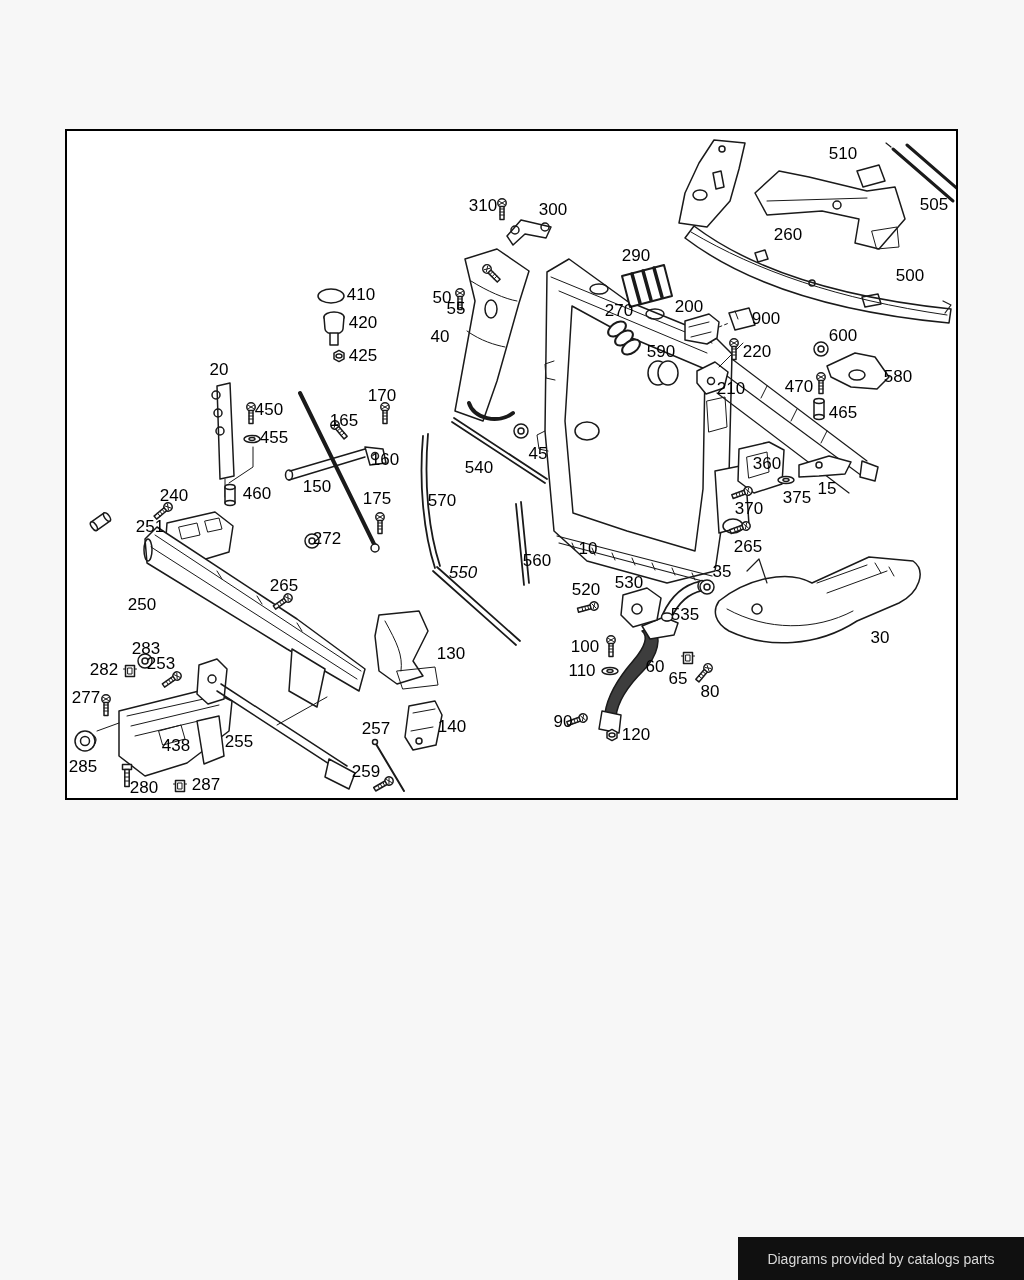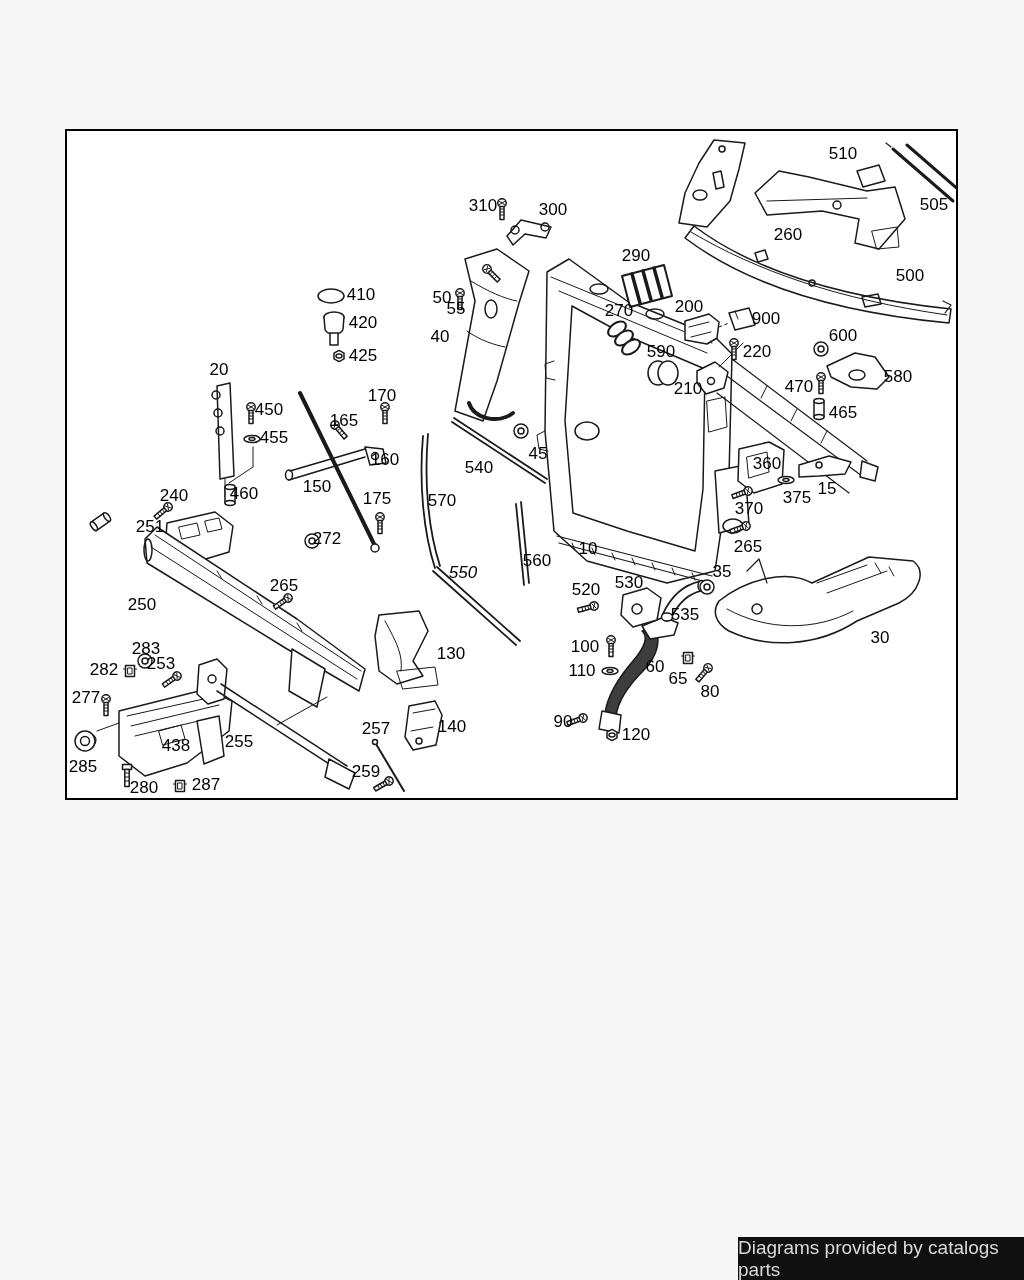--- a/index.html
+++ b/index.html
@@ -25,21 +25,21 @@
     letter-spacing:0px;
   }
   .footer-bar{
     position:absolute;right:0;bottom:0;
     width:286px;height:43px;
     background:var(--footer-bg,#101010);
     display:flex;align-items:center;justify-content:center;
   }
   .footer-bar span{
     color:var(--footer-fg,#d9d9d9);
-    font-size:19px;
+    font-size:14px;
   }
   svg *{vector-effect:non-scaling-stroke;}
 </style>
 </head>
 <body style="background: rgb(247, 247, 247);">
 
 <div class="canvas">
 
   <div class="frame">
     <svg class="art" width="889" height="667" viewBox="0 0 889 667" fill="none" stroke="#1a1a1a" stroke-width="1.5" stroke-linejoin="round" stroke-linecap="round">
@@ -337,40 +337,40 @@
       <span class="part-label" style="left: 788px; top: 234px;">260</span>
       <span class="part-label" style="left: 910px; top: 275px;">500</span>
       <span class="part-label" style="left: 483px; top: 205px;">310</span>
       <span class="part-label" style="left: 553px; top: 209px;">300</span>
       <span class="part-label" style="left: 636px; top: 255px;">290</span>
       <span class="part-label" style="left: 619px; top: 310px;">270</span>
       <span class="part-label" style="left: 689px; top: 306px;">200</span>
       <span class="part-label" style="left: 766px; top: 318px;">900</span>
       <span class="part-label" style="left: 661px; top: 351px;">590</span>
       <span class="part-label" style="left: 757px; top: 351px;">220</span>
-      <span class="part-label" style="left: 688px; top: 388px;">210</span>
+      <span class="part-label" style="left: 731px; top: 388px;">210</span>
       <span class="part-label" style="left: 843px; top: 335px;">600</span>
       <span class="part-label" style="left: 799px; top: 386px;">470</span>
       <span class="part-label" style="left: 843px; top: 412px;">465</span>
       <span class="part-label" style="left: 898px; top: 376px;">580</span>
       <span class="part-label" style="left: 456px; top: 267px; margin-top: 41px;">55</span>
       <span class="part-label" style="left: 442px; top: 297px;">50</span>
       <span class="part-label" style="left: 440px; top: 336px;">40</span>
       <span class="part-label" style="left: 361px; top: 294px;">410</span>
       <span class="part-label" style="left: 363px; top: 322px;">420</span>
       <span class="part-label" style="left: 363px; top: 355px;">425</span>
       <span class="part-label" style="left: 219px; top: 369px;">20</span>
       <span class="part-label" style="left: 269px; top: 409px;">450</span>
       <span class="part-label" style="left: 274px; top: 437px;">455</span>
       <span class="part-label" style="left: 382px; top: 395px;">170</span>
       <span class="part-label" style="left: 344px; top: 420px;">165</span>
       <span class="part-label" style="left: 385px; top: 459px;">160</span>
       <span class="part-label" style="left: 317px; top: 486px;">150</span>
       <span class="part-label" style="left: 377px; top: 498px;">175</span>
-      <span class="part-label" style="left: 244px; top: 493px;">460</span>
+      <span class="part-label" style="left: 257px; top: 493px;">460</span>
       <span class="part-label" style="left: 174px; top: 495px;">240</span>
       <span class="part-label" style="left: 106px; top: 526px; margin-left: 44px;">251</span>
       <span class="part-label" style="left: 327px; top: 538px;">272</span>
       <span class="part-label" style="left: 284px; top: 585px;">265</span>
       <span class="part-label" style="left: 142px; top: 604px;">250</span>
       <span class="part-label" style="left: 146px; top: 648px;">283</span>
       <span class="part-label" style="left: 104px; top: 669px;">282</span>
       <span class="part-label" style="left: 161px; top: 663px;">253</span>
       <span class="part-label" style="left: 86px; top: 697px;">277</span>
       <span class="part-label" style="left: 176px; top: 745px;">438</span>

